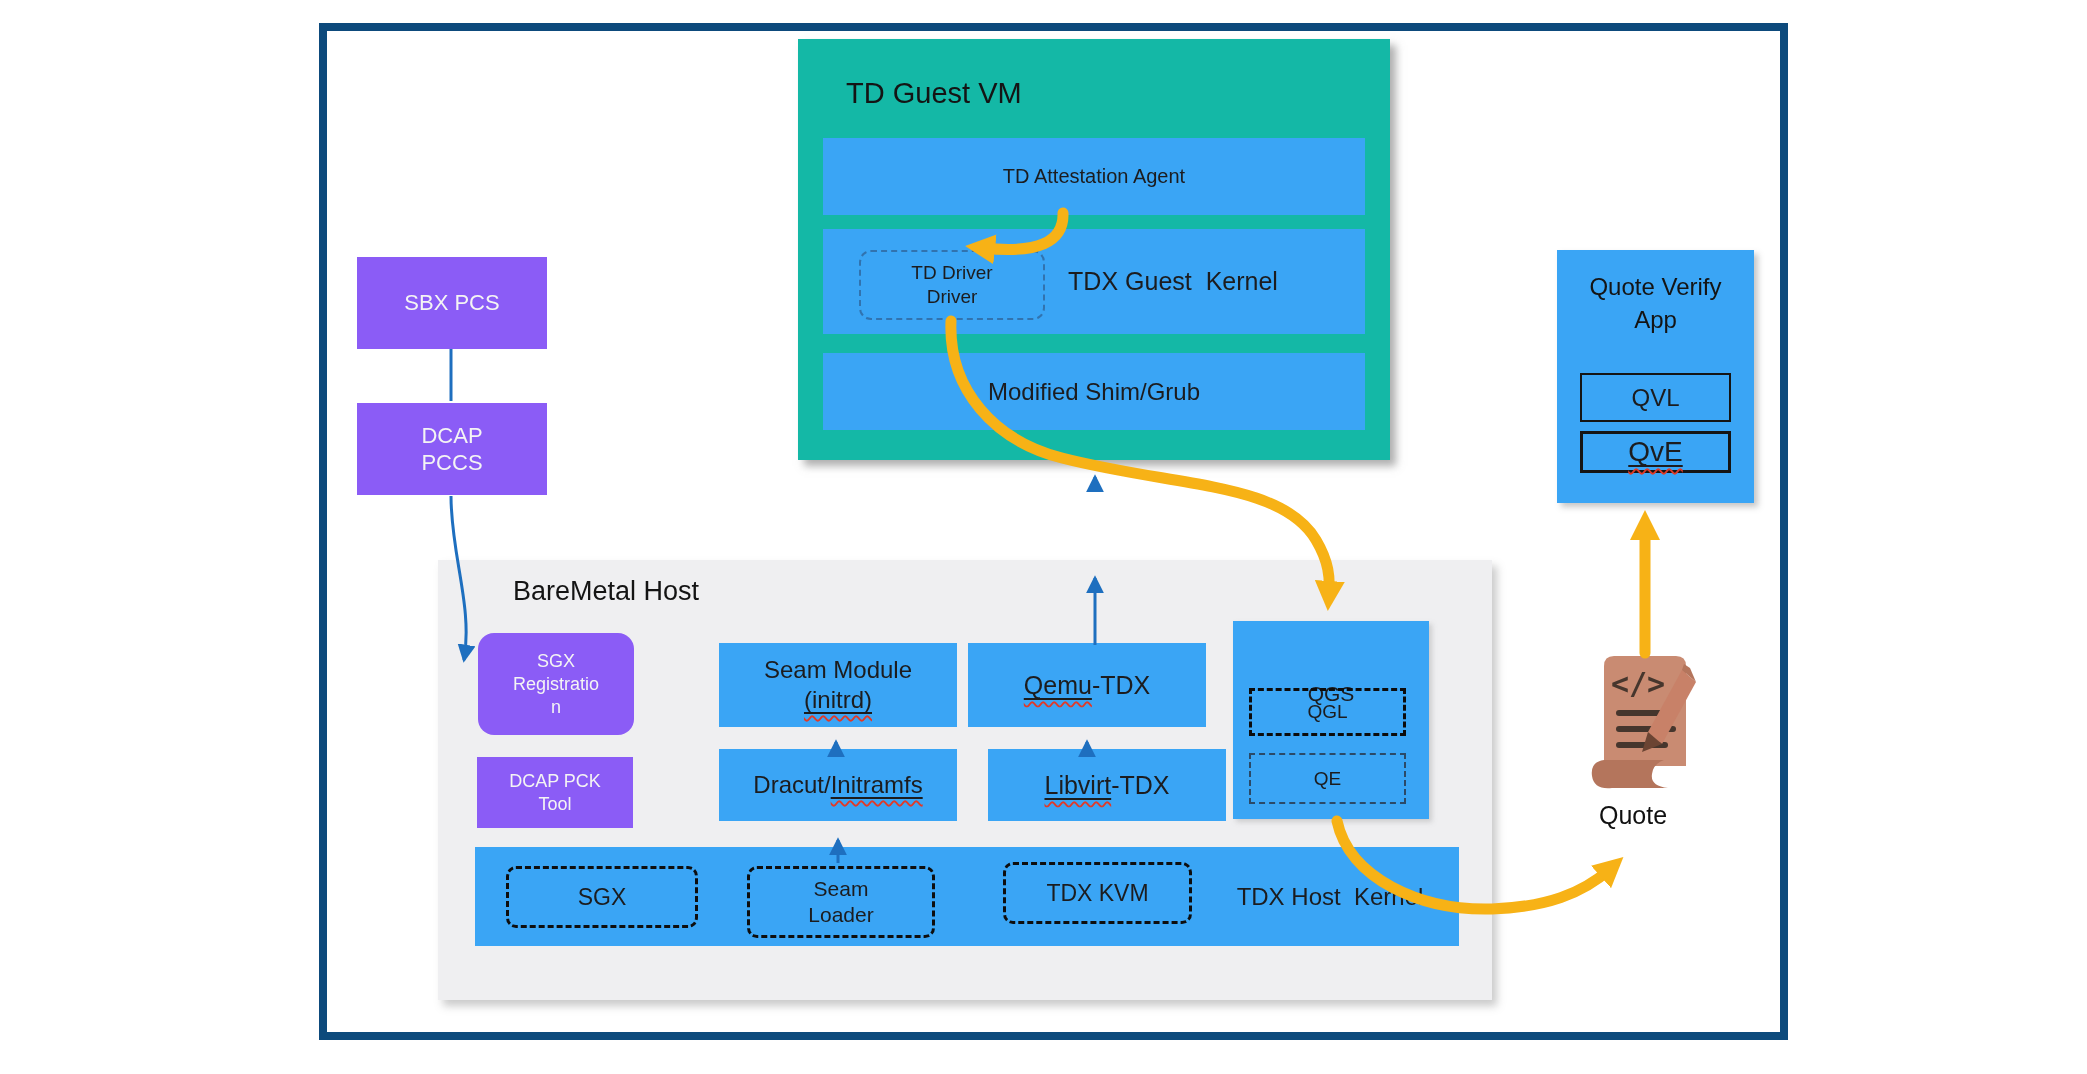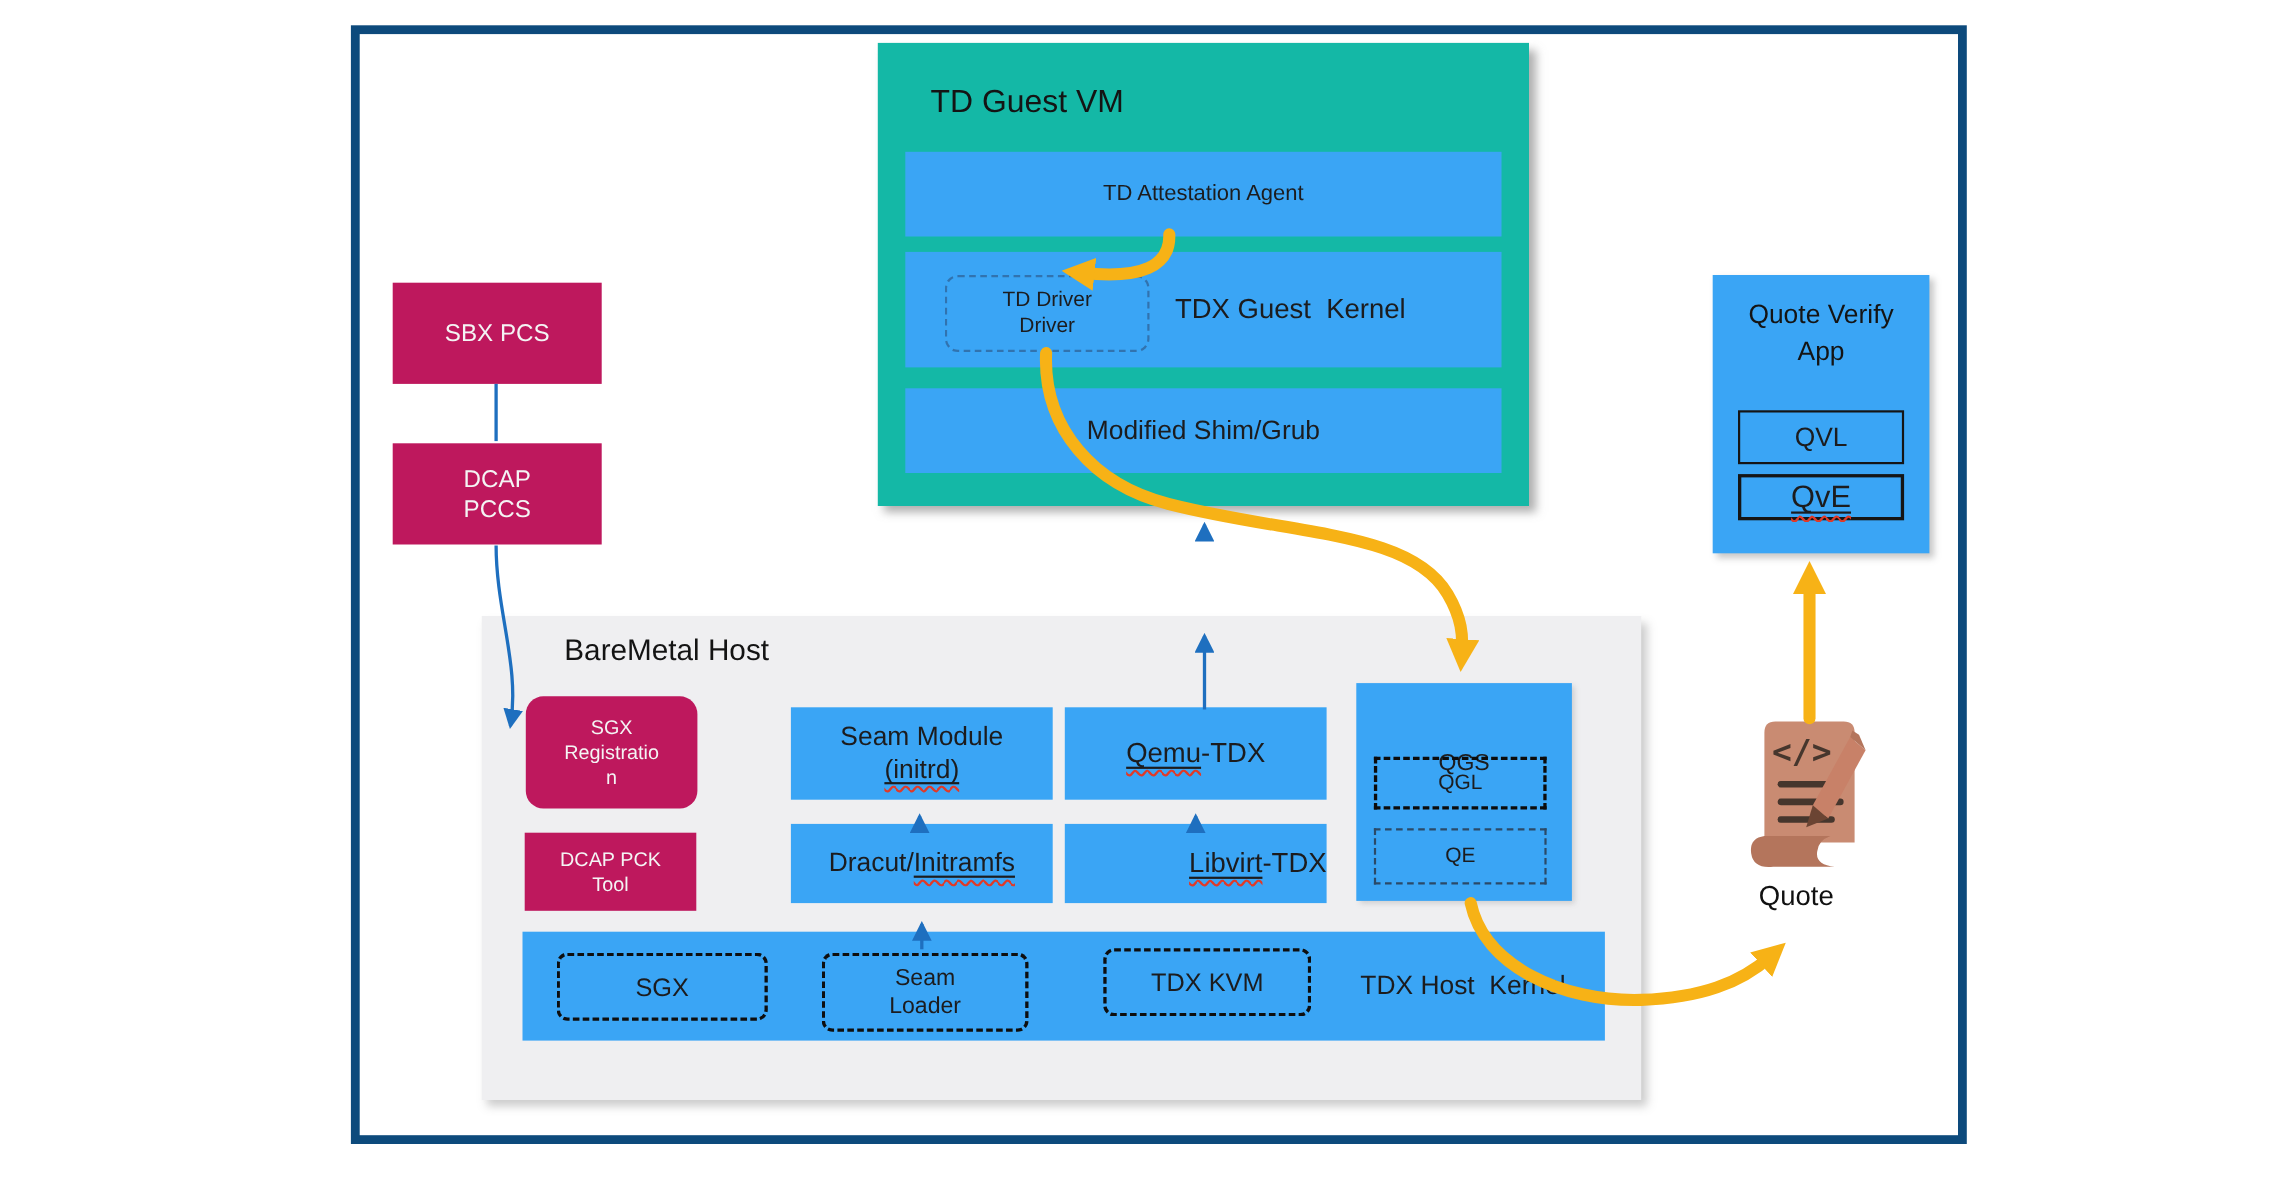--- a/index.html
+++ b/index.html
@@ -1,21 +1,21 @@
 <!DOCTYPE html>
 <html><head>
 <meta charset="utf-8">
 <style>
   html,body{margin:0;padding:0;background:#ffffff;}
   #canvas{position:relative;width:2087px;height:1074px;background:#ffffff;overflow:hidden;
           font-family:"Liberation Sans",sans-serif;color:#1c1c1e;}
   .abs{position:absolute;box-sizing:border-box;}
   .flexc{display:flex;align-items:center;justify-content:center;text-align:center;}
   .bluebox{background:#3aa5f5;color:#1c1c1e;}
-  .graybox{background:#be185d;color:#f4f4f4;}
+  .graybox{background:#8b5cf6;color:#f4f4f4;}
   .lbl{white-space:pre;}
   .uline{text-decoration:underline;text-decoration-thickness:2px;text-underline-offset:4px;}
   .misp{text-decoration:underline wavy #e03a28;text-decoration-thickness:2px;text-underline-offset:7px;text-decoration-skip-ink:none;}
   svg.overlay{position:absolute;left:0;top:0;pointer-events:none;}
 </style>
 </head>
 <body>
 
 <div id="canvas">
 
@@ -82,21 +82,21 @@
     </div>
 
     <div class="abs bluebox flexc" style="left:281px;top:189px;width:238px;height:72px;font-size:24px;">
       <span><span>Dracut/</span><span class="uline"><span class="misp">Initramfs</span></span></span>
     </div>
 
     <div class="abs bluebox flexc" style="left:530px;top:83px;width:238px;height:84px;font-size:25px;">
       <span><span class="uline"><span class="misp">Qemu</span></span><span>-TDX</span></span>
     </div>
 
-    <div class="abs bluebox flexc" style="left:530px;top:189px;width:238px;height:72px;font-size:25px;justify-content:flex-end;">
+    <div class="abs bluebox flexc" style="left:550px;top:189px;width:238px;height:72px;font-size:25px;">
       <span><span class="uline"><span class="misp">Libvirt</span></span><span>-TDX</span></span>
     </div>
 
     <div class="abs bluebox" style="left:795px;top:61px;width:196px;height:198px;box-shadow:3px 3px 5px rgba(140,140,140,0.35);">
       <div class="abs flexc" style="left:0;top:12px;width:100%;height:34px;font-size:21px;margin-top:44px;">
         <span>QGS</span>
       </div>
       <div class="abs flexc" style="left:16px;top:67px;width:157px;height:48px;border:3px dashed #0c0c0c;font-size:19px;">
         <span>QGL</span>
       </div>

